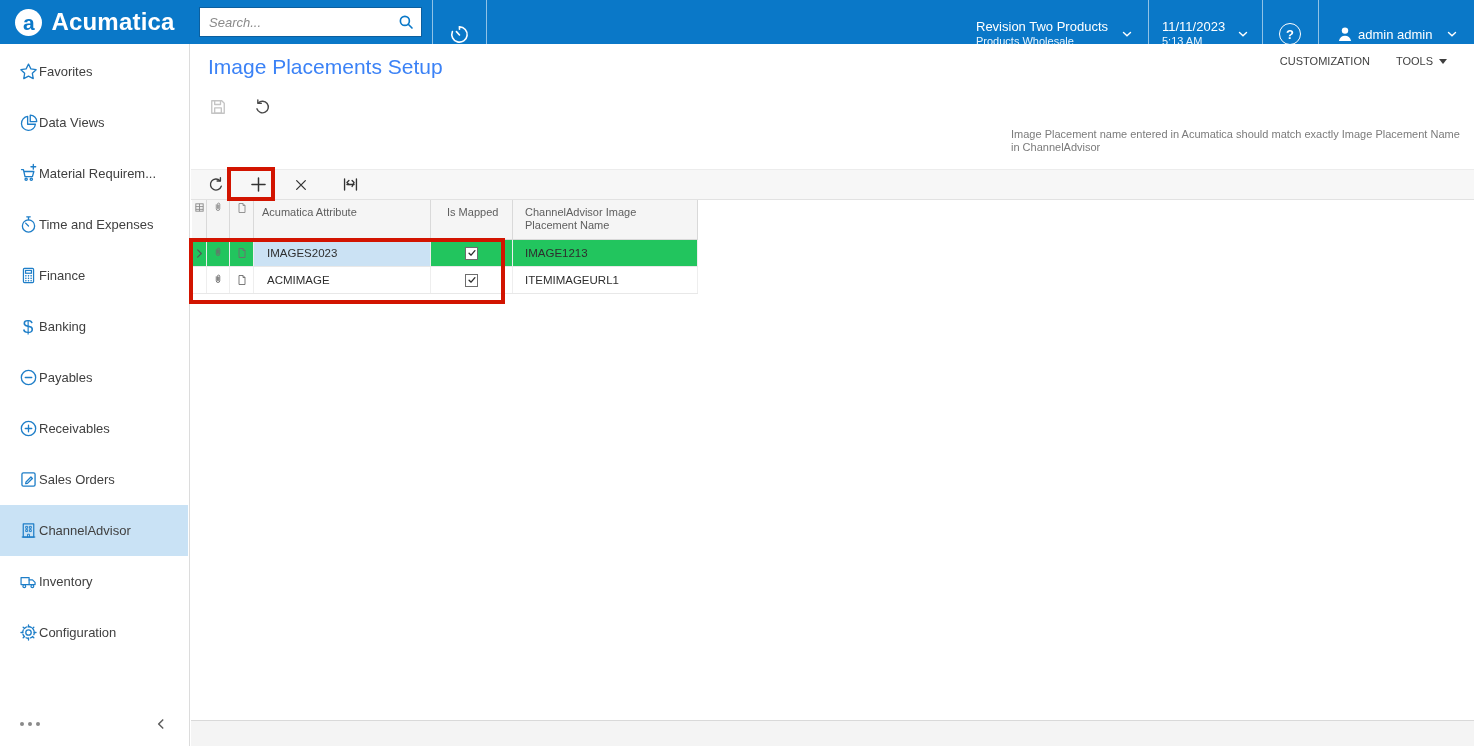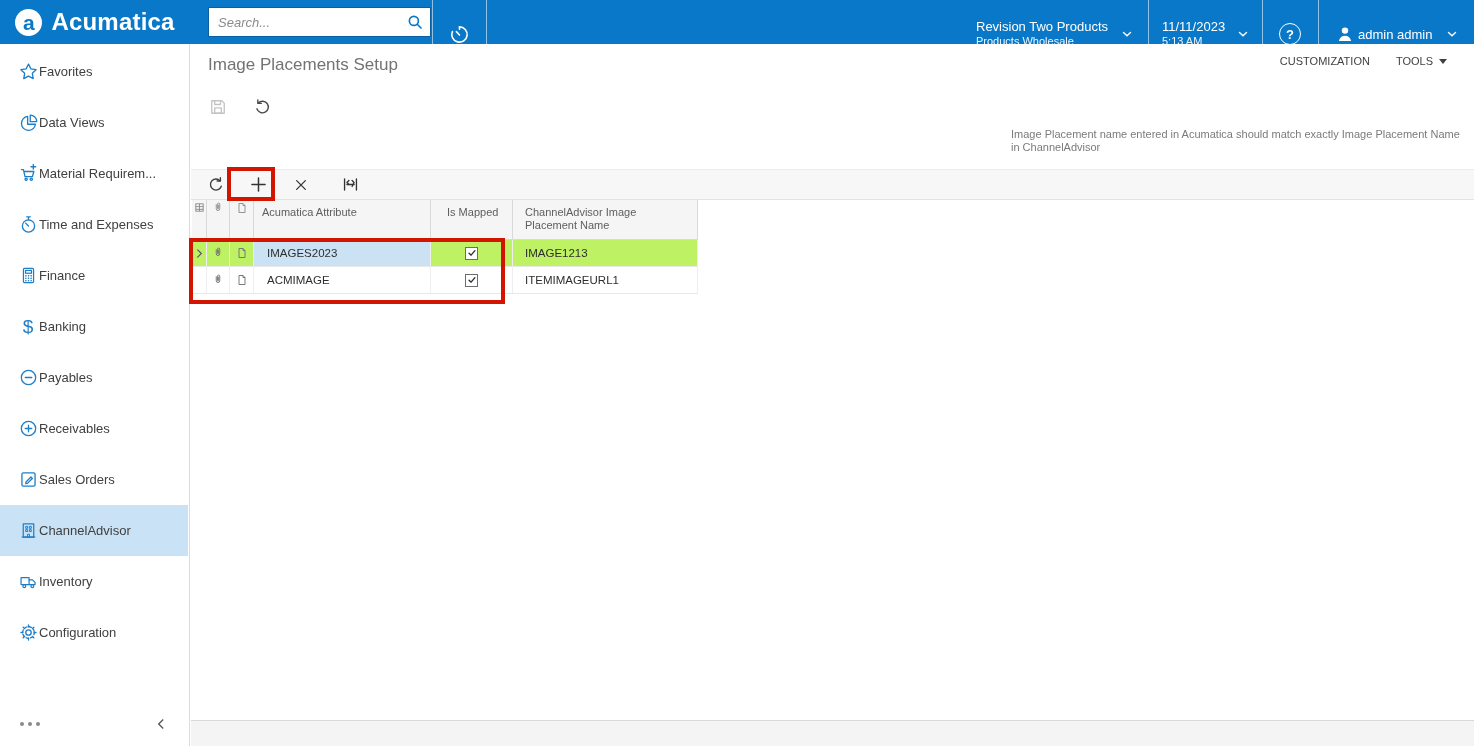--- a/index.html
+++ b/index.html
@@ -5,21 +5,21 @@
   *{box-sizing:border-box;margin:0;padding:0}
   html,body{width:1474px;height:746px}
   body{font-family:"Liberation Sans",sans-serif;background:#fff;position:relative;overflow:hidden}
   svg{display:block}
 
   
   .topbar{position:absolute;top:0;left:0;width:1474px;height:44px;background:#0a78c8;color:#fff}
   .logo{position:absolute;left:0;top:0;width:190px;height:44px;display:flex;align-items:center;justify-content:center;gap:9px}
   .logo-mark{width:27px;height:27px;background:#fff;border-radius:50%;color:#0a78c8;font-weight:bold;font-size:21px;display:flex;align-items:center;justify-content:center;line-height:1}
   .brand{font-size:24px;font-weight:bold;letter-spacing:.2px}
-  .search-wrap{position:absolute;left:208px;top:7px;width:223px;height:30px;background:#fff;border:1px solid #0c5f9e;display:flex;align-items:center;padding-right:6px}
+  .search-wrap{position:absolute;left:199px;top:7px;width:223px;height:30px;background:#fff;border:1px solid #0c5f9e;display:flex;align-items:center;padding-right:6px}
   .search-wrap input{flex:1;border:none;outline:none;font-family:"Liberation Sans",sans-serif;font-size:13px;font-style:italic;color:#444;padding:0 9px;background:transparent}
   .search-wrap input::placeholder{color:#8a8a8a;font-style:italic}
   .tb-div{position:absolute;top:0;width:1px;height:44px;background:rgba(255,255,255,.55)}
   .tb-btn{position:absolute;top:12px;height:44px;display:flex;align-items:center;justify-content:center;cursor:pointer}
   .two-line{display:flex;flex-direction:column;justify-content:center;line-height:1.15}
   .two-line .l1{font-size:13px}
   .two-line .l2{font-size:11px;opacity:.92}
   .help-circle{width:22px;height:22px;border:1.6px solid #fff;border-radius:50%;display:flex;align-items:center;justify-content:center;font-size:13px;font-weight:bold}
 
   
@@ -28,42 +28,42 @@
   .side-item{height:51px;display:flex;align-items:center;padding-left:17px;font-size:13px;color:#404040;cursor:pointer}
   .side-item.selected{background:#c9e2f5}
   .side-ic{width:22px;height:22px;display:flex;align-items:center;justify-content:center;flex:0 0 22px}
   .dollar{color:#1e7ec8;font-size:19px;width:22px;text-align:center}
   .side-bottom{position:absolute;bottom:0;left:0;right:1px;height:44px;display:flex;align-items:center;justify-content:space-between;padding:0 20px;background:#fff}
   .dots{display:flex;gap:4px}
   .dots i{width:4px;height:4px;border-radius:50%;background:#8a8a8a}
 
   
   .main{position:absolute;top:44px;left:191px;right:0;bottom:0;background:#fff}
-  .page-title{position:absolute;left:17px;top:11px;font-size:17px;color:#737373}
+  .page-title{position:absolute;left:17px;top:11px;font-size:21px;color:#3b82f6}
   .top-right{position:absolute;right:27px;top:11px;display:flex;gap:26px;align-items:center;font-size:11px;color:#3f3f3f}
   .top-right .item{display:flex;align-items:center;cursor:pointer}
   .caret{width:0;height:0;border-left:4px solid transparent;border-right:4px solid transparent;border-top:5px solid #3f3f3f;display:inline-block;margin-left:6px}
   .record-toolbar{position:absolute;left:14px;top:50px;display:flex;gap:19px;align-items:center}
   .tool-btn{width:26px;height:26px;display:flex;align-items:center;justify-content:center;cursor:pointer}
   .note{position:absolute;left:820px;top:84px;width:452px;font-size:11px;line-height:13px;color:#7b7b7b}
 
   .grid-toolbar{position:absolute;left:0;right:0;top:125px;height:31px;background:#f7f7f7;border-top:1px solid #ececec;border-bottom:1px solid #e2e2e2;display:flex;align-items:center;padding-left:11px;gap:17px}
 
   
   .grid{position:absolute;left:1px;top:156px;width:506px}
   .g-row{display:grid;grid-template-columns:15px 23px 24px 177px 82px 185px}
   .g-head{height:40px;background:#f5f5f5;border-bottom:1px solid #d9d9d9}
   .g-head .cell{border-right:1px solid #d9d9d9;padding-top:6px;display:flex;justify-content:flex-start}
   .g-head .lbl{font-size:11px;font-weight:normal;color:#5e5e5e;line-height:13px;padding:0 8px}
   .g-head .ic{width:100%;display:flex;justify-content:center;padding-top:2px}
   .g-data{height:27px;border-bottom:1px solid #e8e8e8;font-size:11.5px;color:#2e2e2e;background:#fff}
   .g-data .cell{display:flex;align-items:center;border-right:1px solid #eee}
   .g-data .cell.txt{padding-left:13px}
   .g-data .cell.center{justify-content:center}
-  .g-data.selected{background:#bef264}
+  .g-data.selected{background:#22c55e}
   .g-data.selected .cell.active{background:#cbe2f4}
   .checkbox{width:13px;height:13px;border:1px solid #6d6d6d;background:#fff;display:flex;align-items:center;justify-content:center}
 
   
   .red-box{position:absolute;border:4px solid #d21400;pointer-events:none;z-index:50}
   .red-add{left:36px;top:123px;width:48px;height:34px}
   .red-rows{left:-2px;top:194px;width:316px;height:66px}
 
   .footer-strip{position:absolute;left:0;right:0;bottom:0;height:26px;background:#f4f4f4;border-top:1px solid #d9d9d9}
 </style>

